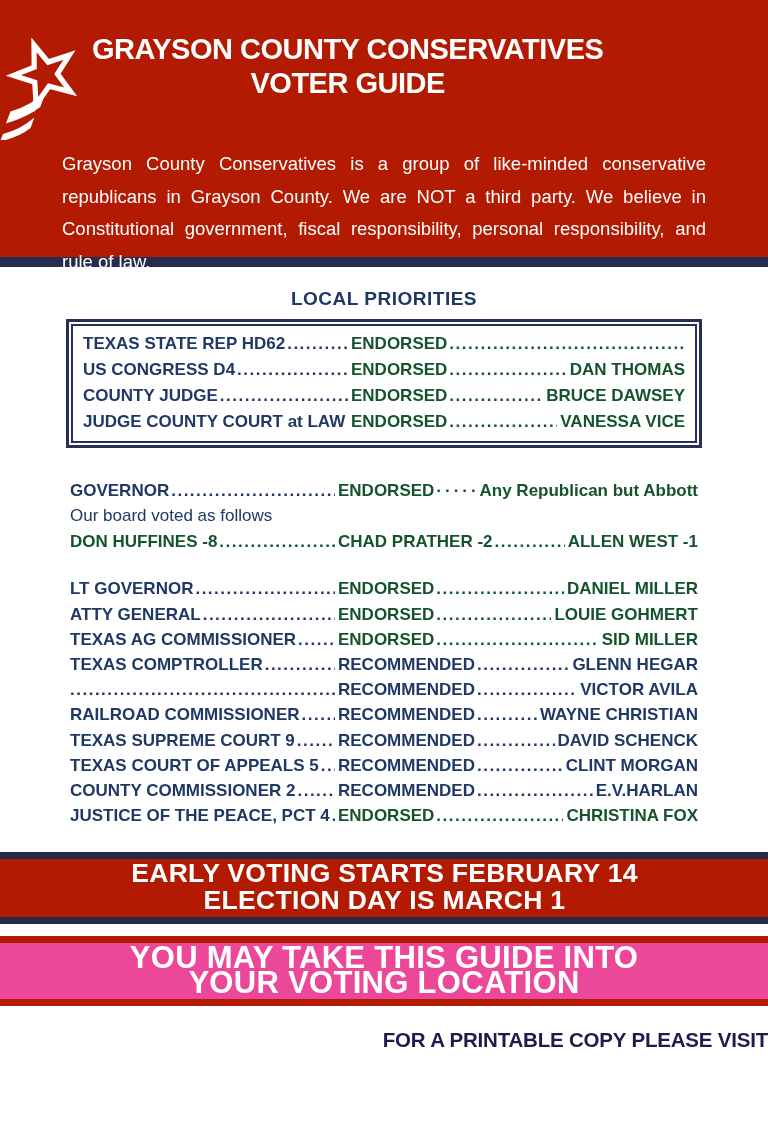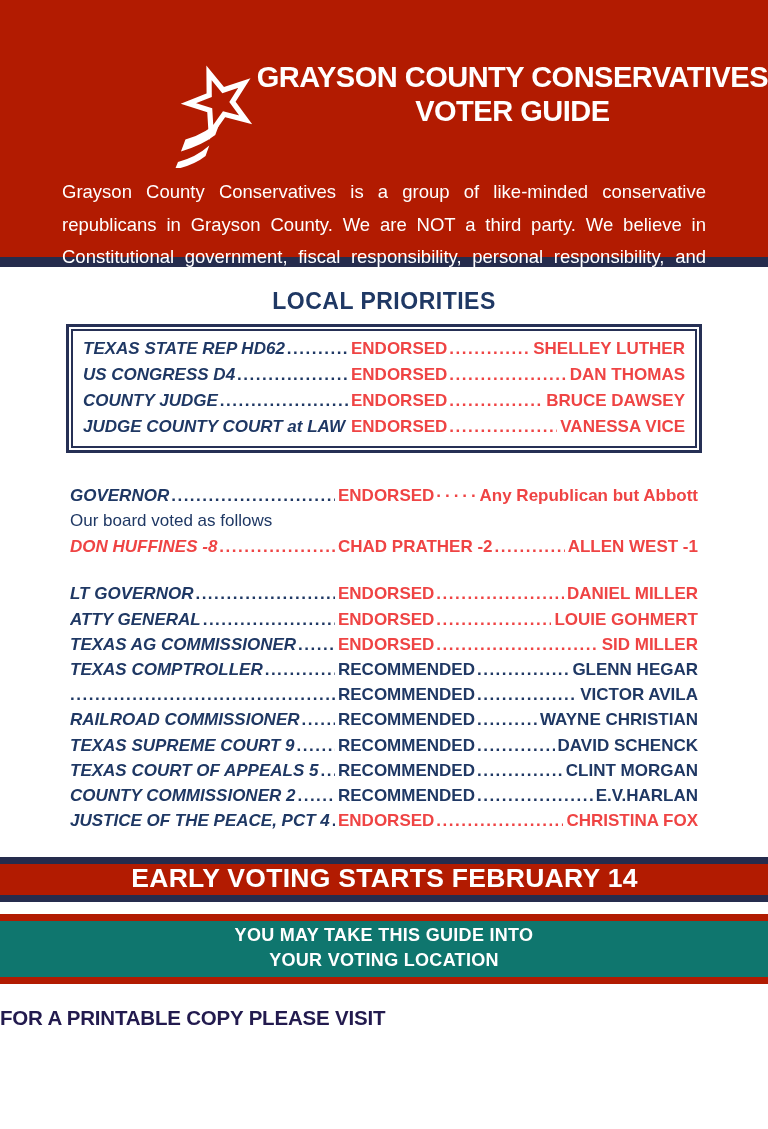--- a/index.html
+++ b/index.html
@@ -6,67 +6,67 @@
   body{
     width:768px;height:1129px;overflow:hidden;background:#ffffff;
     font-family:"Liberation Sans","DejaVu Sans",sans-serif;
     position:relative;
   }
   
   .header{
     background:#B21B01;height:257px;box-sizing:border-box;
     color:#ffffff;padding-top:26px;
   }
-  .header-top{display:flex;justify-content:flex-end;align-items:flex-start;gap:0;margin-top:28px;}
+  .header-top{display:flex;justify-content:flex-start;align-items:flex-start;gap:10px;}
   .logo{width:82px;height:112px;flex:0 0 auto;margin-top:2px;}
   .title-block{text-align:center;margin-top:6px;}
   .title-line{font-weight:bold;font-size:29px;line-height:34px;letter-spacing:-0.5px;white-space:nowrap;}
   .header-desc{
     margin:8px 62px 12px 62px;font-size:18.5px;line-height:32.5px;
     text-align:justify;font-weight:400;
   }
   .navy-band{height:10px;background:#252C4D;}
   
   .section-heading{
-    text-align:center;color:#1F3864;font-weight:bold;font-size:23px;
+    text-align:center;color:#1F3864;font-weight:bold;font-size:19px;
     margin:21px 0 9px 0;letter-spacing:0.5px;
   }
   .priority-box{margin:0 66px;border:3px solid #263055;padding:2px;}
   .priority-box-inner{border:2px solid #263055;padding:5px 10px 6px 10px;}
   .erow{display:flex;align-items:baseline;font-weight:bold;font-size:17px;white-space:nowrap;}
   .rows-box .erow{line-height:26px;}
   .rows-list .erow{line-height:25.2px;justify-content:space-between;}
   .office-cell{flex:0 0 265px;display:flex;overflow:hidden;align-items:baseline;}
-  .office-text{white-space:nowrap;padding-right:2px;font-style:italic;}
+  .office-text{white-space:nowrap;padding-right:2px;}
   .leader{flex:1 1 0;overflow:hidden;white-space:nowrap;letter-spacing:1.5px;}
   .leader.middot{letter-spacing:3px;}
   .status-text{padding:0 2px 0 3px;}
   .name-text{padding-left:3px;}
   .navy{color:#1F3864;}
-  .red{color:#ef4444;}
+  .red{color:#14532d;}
   .gov-section{margin:30px 70px 0 70px;}
   .board-note{
     color:#1F3864;font-size:17px;font-weight:400;line-height:26px;
   }
   .main-list{margin:22px 70px 0 70px;}
   
   .banner-red{
     margin-top:24px;background:#B21B01;
     border-top:7px solid #252C4D;border-bottom:7px solid #252C4D;
     padding:1px 0 3px 1px;text-align:center;color:#fff;font-weight:bold;
     font-size:26.5px;line-height:27px;letter-spacing:0.3px;
   }
   .banner-navy{
-    margin-top:12px;background:#0f766e;
+    margin-top:12px;background:#ec4899;
     border-top:7px solid #B21B01;border-bottom:7px solid #B21B01;
     padding:2px 0 4px 0;text-align:center;color:#fff;font-weight:bold;
-    font-size:18px;line-height:25px;letter-spacing:0.3px;
-  }
-  
-  .footer{text-align:left;}
+    font-size:31px;line-height:25px;letter-spacing:0.3px;
+  }
+  
+  .footer{text-align:right;}
   .printable-note{
     margin-top:22px;color:#221A4E;font-weight:bold;font-size:20.5px;line-height:24px;
     letter-spacing:-0.2px;
   }
   .website-url{
     margin-top:3px;color:#211243;font-weight:bold;font-size:38px;line-height:46px;
     letter-spacing:-0.5px;
   }
 </style>
 </head>
@@ -93,21 +93,20 @@
 <div class="section-heading">LOCAL PRIORITIES</div>
 <div class="priority-box">
   <div class="priority-box-inner rows-box" id="priority-rows">
       <div class="erow">
         <div class="office-cell">
           <span class="office-text navy">TEXAS STATE REP HD62</span>
           <span class="leader navy">........................................................................................................................</span>
         </div>
         <span class="status-text red">ENDORSED</span>
         <span class="leader red">........................................................................................................................</span>
-        <span class="name-text red">SHELLEY LUTHER</span>
       </div>
       <div class="erow">
         <div class="office-cell">
           <span class="office-text navy">US CONGRESS D4</span>
           <span class="leader navy">........................................................................................................................</span>
         </div>
         <span class="status-text red">ENDORSED</span>
         <span class="leader red">........................................................................................................................</span>
         <span class="name-text red">DAN THOMAS</span>
       </div>
@@ -245,20 +244,21 @@
         <span class="leader navy">........................................................................................................................</span>
       </div>
       <span class="status-text red">ENDORSED</span>
       <span class="leader red">........................................................................................................................</span>
       <span class="name-text red">CHRISTINA FOX</span>
     </div>
   </div>
 
 <div class="banner-red">
   <div>EARLY VOTING STARTS FEBRUARY 14</div>
+  <div>ELECTION DAY IS MARCH 1</div>
 </div>
 <div class="banner-navy">
   <div>YOU MAY TAKE THIS GUIDE INTO</div>
   <div>YOUR VOTING LOCATION</div>
 </div>
 
 <div class="footer">
   <div class="printable-note">FOR A PRINTABLE COPY PLEASE VISIT</div>
 </div>
 

